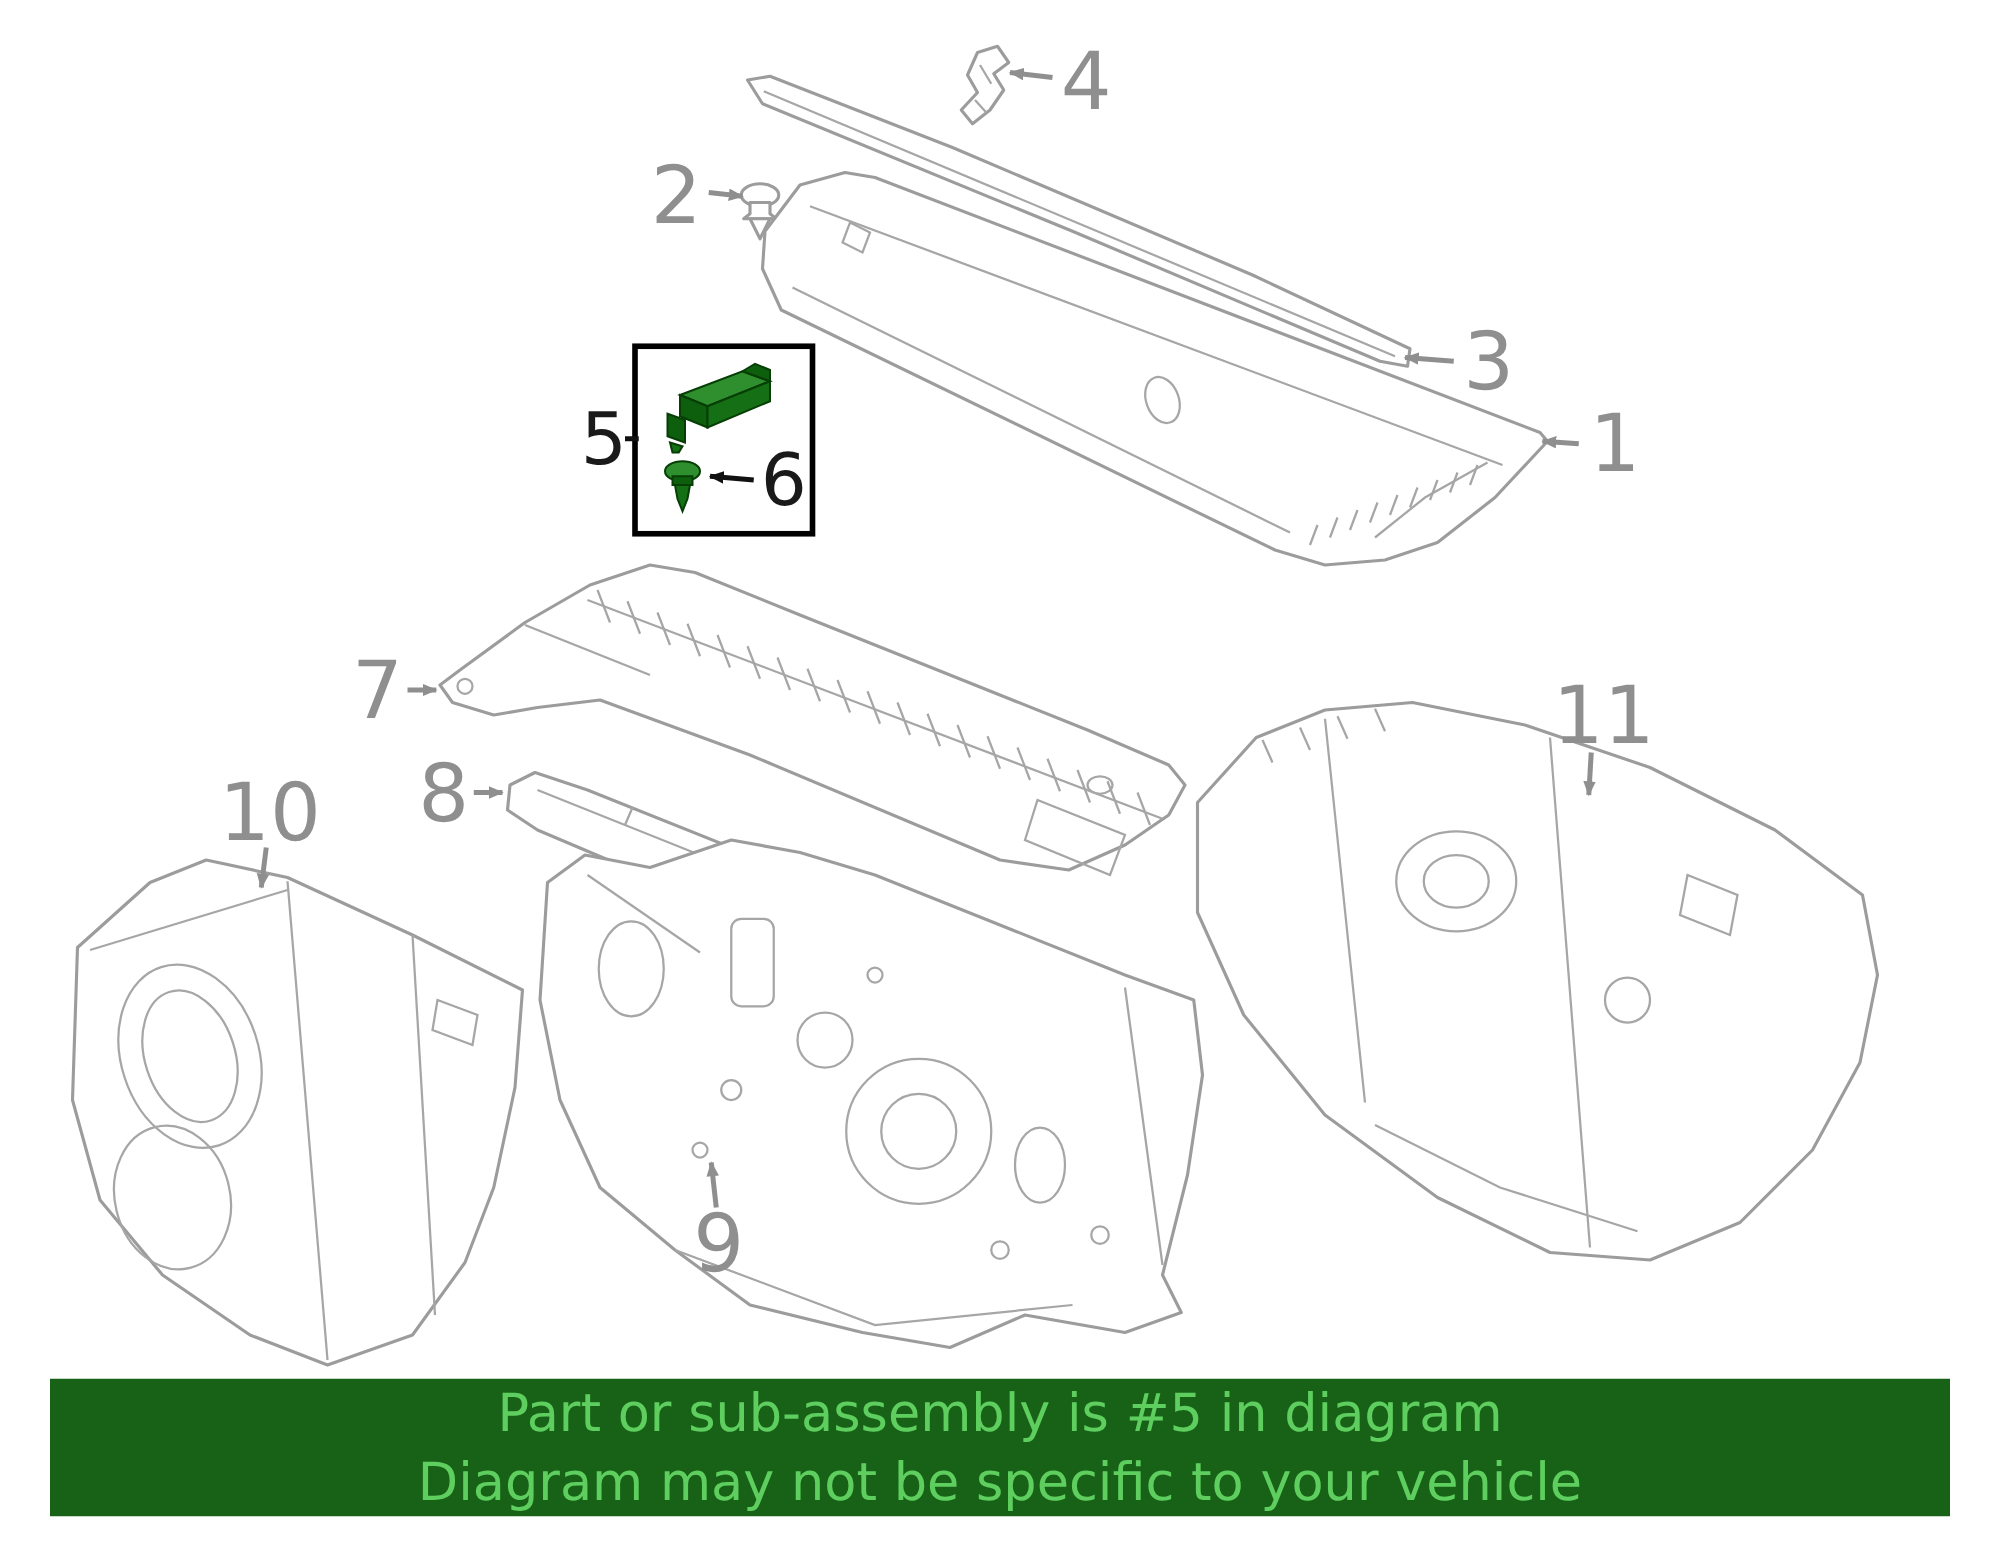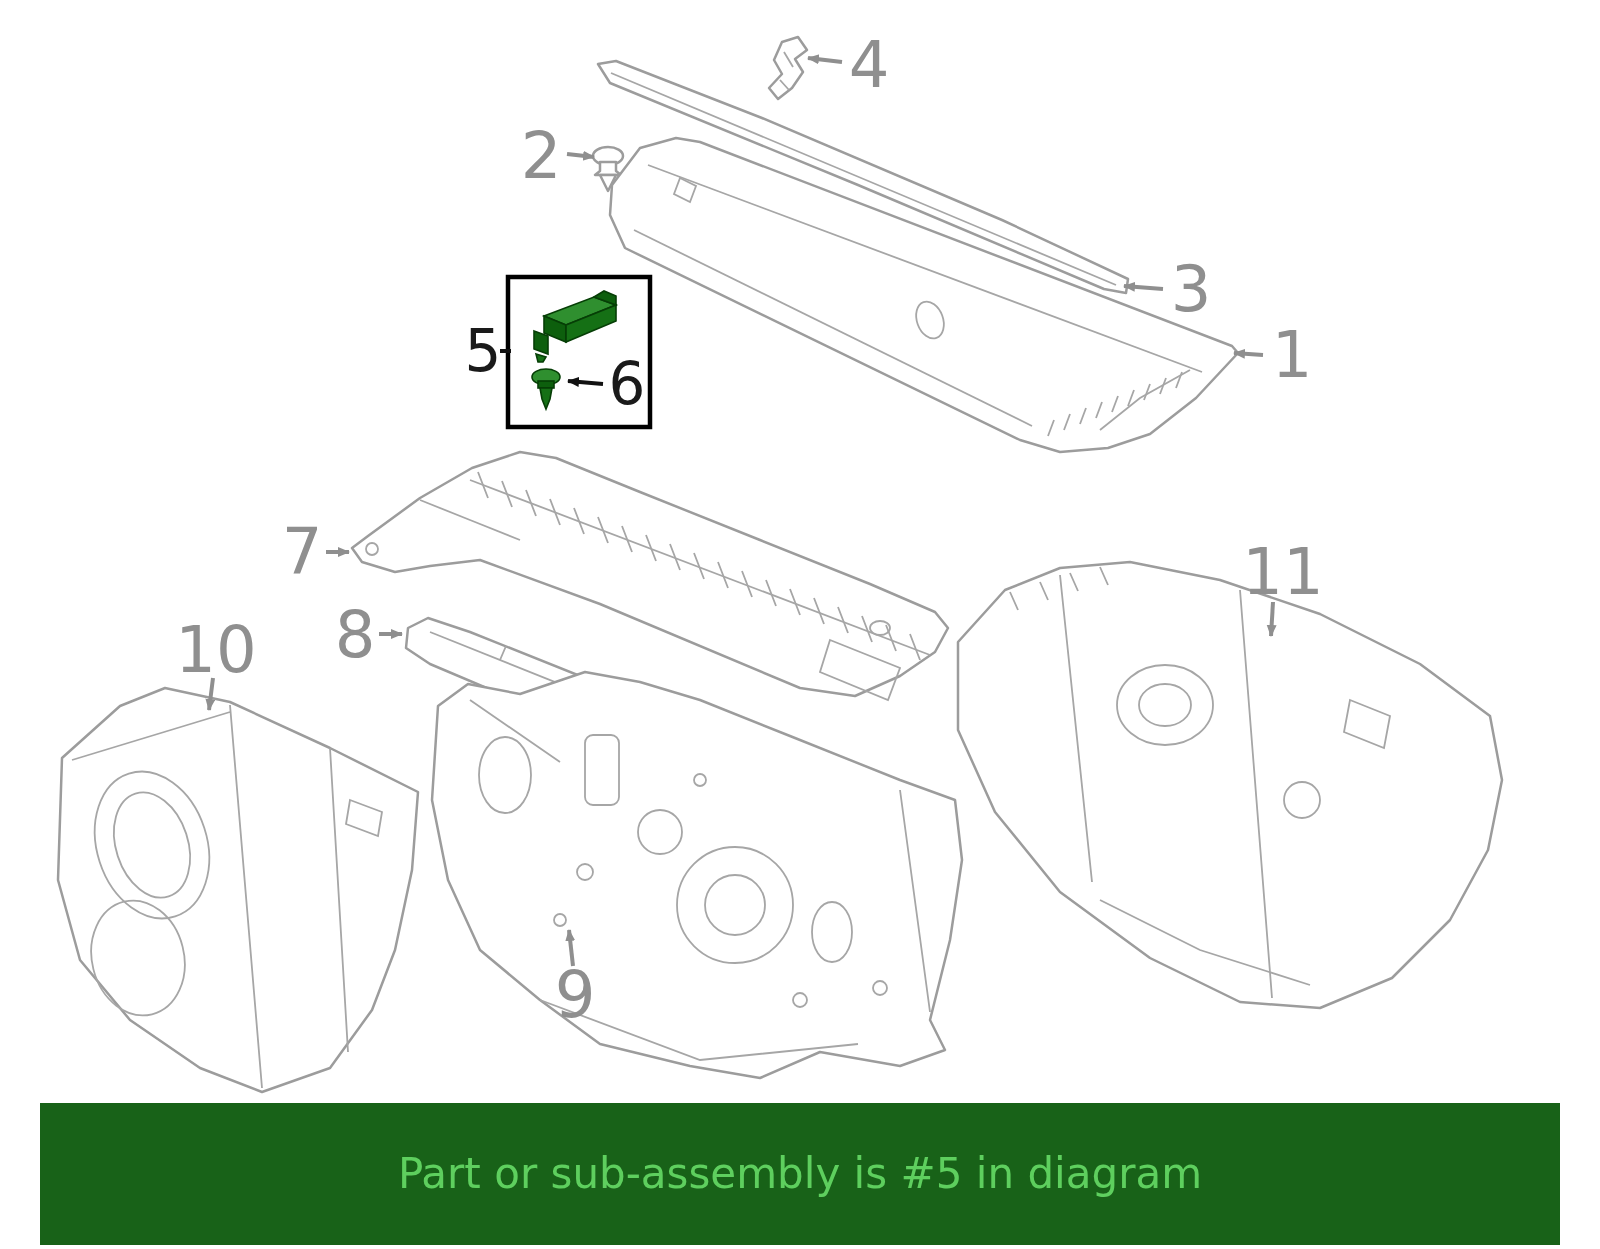--- a/index.html
+++ b/index.html
@@ -58,21 +58,21 @@
     stroke-width: 4.5;
   }
   .green-dark  { fill: #0d5f0d; stroke: #063e06; stroke-width: 1.6; }
   .green-mid   { fill: #157015; stroke: #063e06; stroke-width: 1.6; }
   .green-light { fill: #2f8f2f; stroke: #063e06; stroke-width: 1.6; }
   .banner {
     position: absolute;
     left: 40px;
     top: 1103px;
     width: 1520px;
-    height: 142px;
+    height: 110px;
     background: #186218;
     color: #5ecf5e;
     display: flex;
     flex-direction: column;
     align-items: center;
     justify-content: center;
     text-align: center;
     font-size: 42px;
     line-height: 1.32;
     font-family: "DejaVu Sans", sans-serif;
@@ -216,15 +216,16 @@
       <text class="callout-text" x="302" y="574" text-anchor="middle">7</text>
       <text class="callout-text" x="355" y="657" text-anchor="middle">8</text>
       <text class="callout-text" x="575" y="1017" text-anchor="middle">9</text>
       <text class="callout-text" x="216" y="672" text-anchor="middle">10</text>
       <text class="callout-text" x="1283" y="594" text-anchor="middle">11</text>
     </g>
   </svg>
 
   <div class="banner">
     <div>Part or sub-assembly is #5 in diagram</div>
+    <div>Diagram may not be specific to your vehicle</div>
   </div>
 
 </div>
 
 </body></html>

